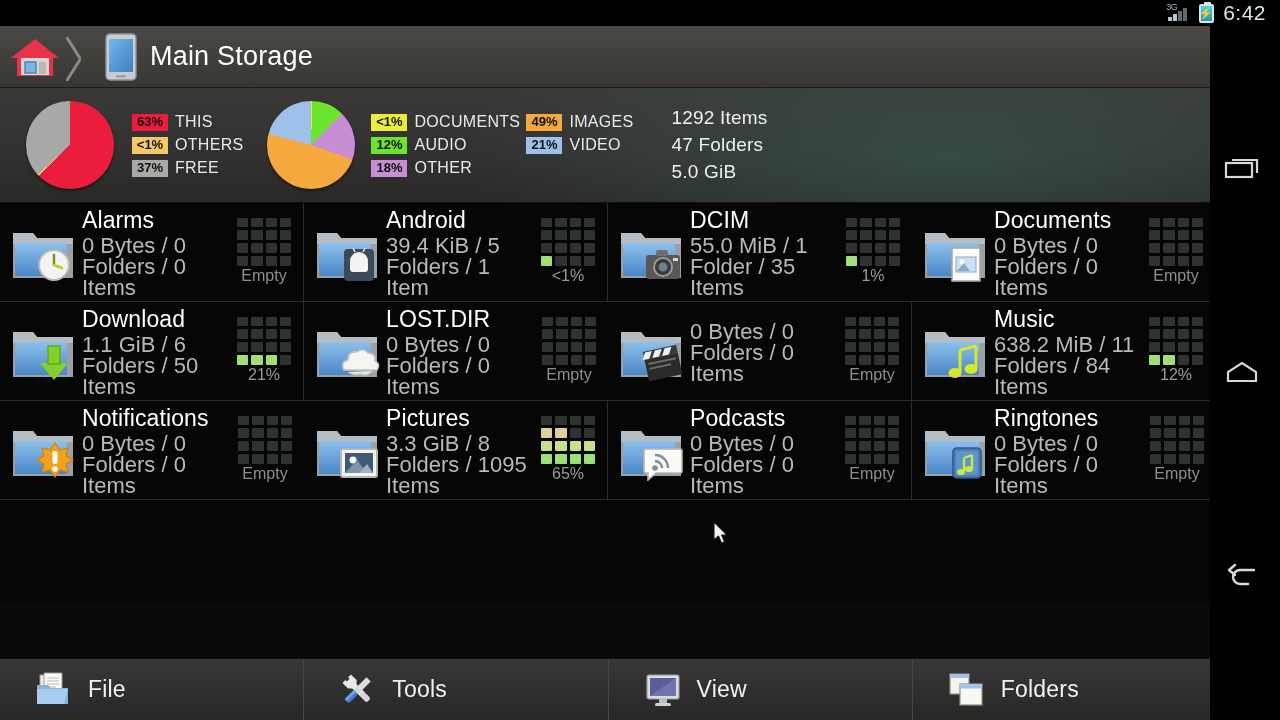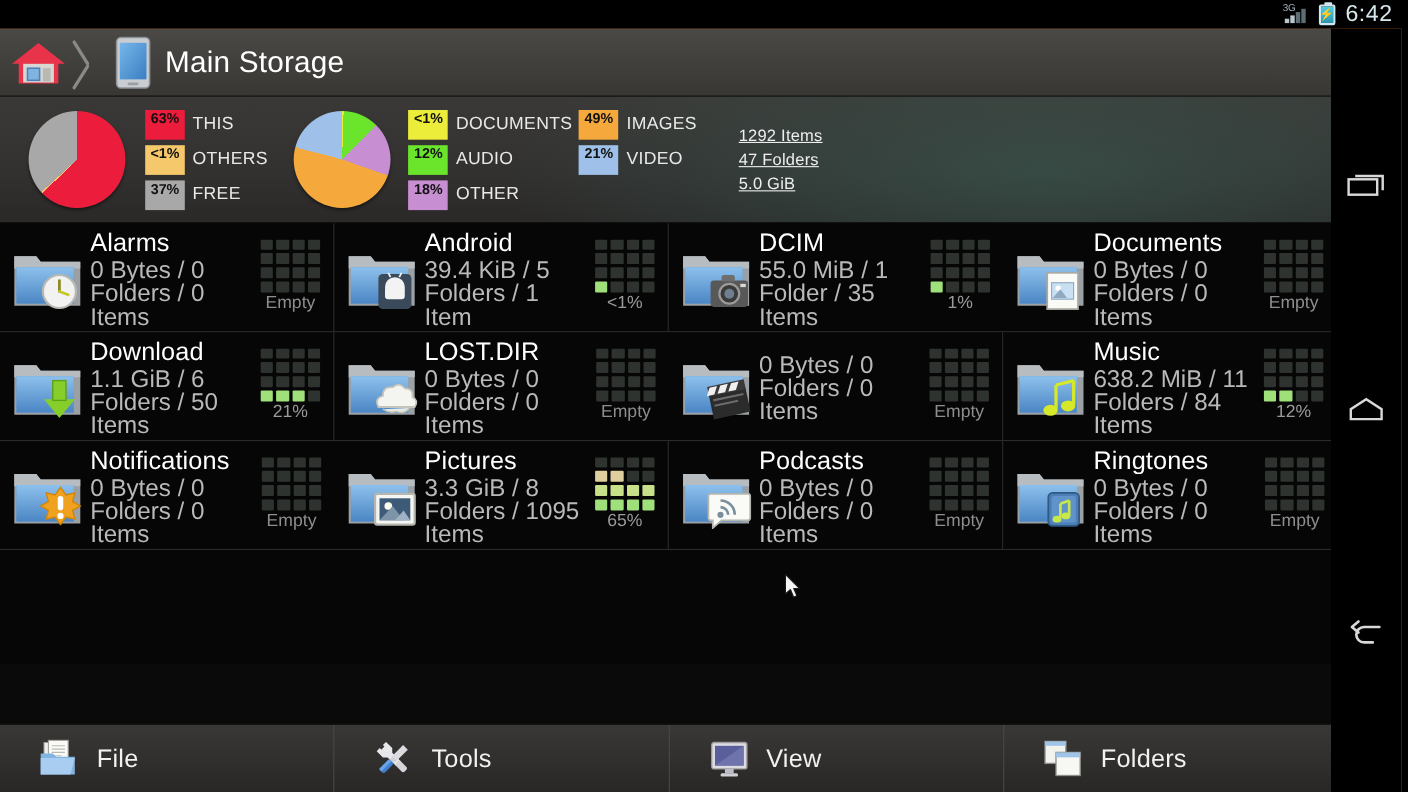--- a/index.html
+++ b/index.html
@@ -1,21 +1,21 @@
 <!DOCTYPE html>
 <html><head>
 <meta charset="utf-8">
 <style>
   * { margin:0; padding:0; box-sizing:border-box; }
   html,body {
     width:1280px; height:720px; overflow:hidden;
     background:#000; color:#fff;
     font-family:"Liberation Sans", sans-serif;
   }
-  #screen { position:relative; width:1274px; height:720px; background:#f97316; }
+  #screen { position:relative; width:1274px; height:720px; background:#f9a8d4; }
 
   
   #statusbar {
     position:absolute; left:0; top:0; width:1280px; height:26px;
     background:#000; display:flex; align-items:center;
     justify-content:flex-end; padding-right:14px; gap:7px;
   }
   .sig-wrap { position:relative; width:26px; height:20px; }
   .sig-3g {
     position:absolute; left:0; top:-1px; font-size:9px; color:#9fb0b8;
@@ -82,34 +82,34 @@
     display:flex; align-items:center; padding:0 12px;
     border-bottom:1px solid #111;
   }
   .pie { width:88px; height:88px; border-radius:50%; flex:0 0 auto; }
   #pie1 { margin:0 18px 0 14px; }
   #pie2 { margin:0 16px 0 24px; }
 
   .legend { display:flex; flex-direction:column; gap:5px; }
   .lg-item { display:flex; align-items:center; gap:7px; }
   .chip {
-    font-size:13px; font-weight:bold; color:#111; padding:1px 4px 12px;
+    font-size:13px; font-weight:bold; color:#111; padding:1px 4px 2px;
     min-width:36px; text-align:center; line-height:14px;
     font-family:"Liberation Sans", sans-serif;
   }
   .lg-label { font-size:16px; color:#e9e9e9; letter-spacing:.3px; }
 
   #legend2 { display:flex; gap:0; }
   #legend2 .col { display:flex; flex-direction:column; gap:5px; }
   #legend2 .col:first-child { min-width:155px; }
 
   #totals {
     margin-left:38px; display:flex; flex-direction:column; gap:5px;
   }
-  #totals div { font-size:15px; color:#eee; letter-spacing:.2px;text-decoration:underline; }
+  #totals div { font-size:19px; color:#eee; letter-spacing:.2px; }
 
   
   #grid {
     position:relative; width:100%; height:400px;
     display:grid; grid-template-columns:repeat(4,1fr); grid-template-rows:repeat(4,99px);
     background:#060606;
   }
   .cell {
     position:relative; display:flex; align-items:center;
     border-right:1px solid #2b2b2b; border-bottom:1px solid #2b2b2b;

